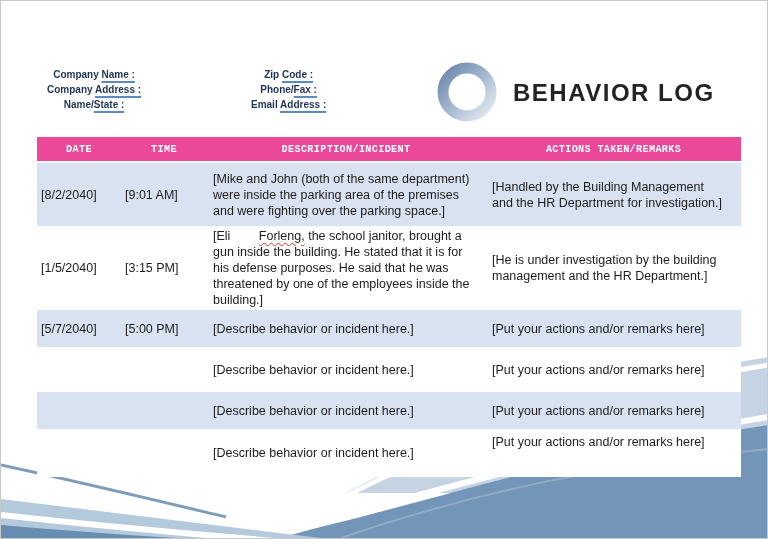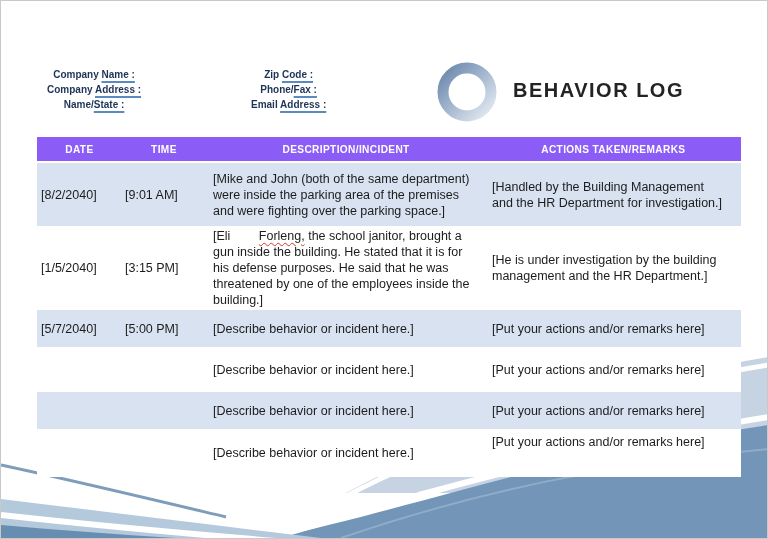--- a/index.html
+++ b/index.html
@@ -10,21 +10,21 @@
   }
   
   .contact-block{position:absolute;top:66px;font-size:10px;font-weight:700;
     color:#1e3356;line-height:15px;text-align:center;}
   .contact-left{left:46px;}
   .contact-right{left:250px;}
   .blank{color:#1e3356;text-decoration:underline;text-decoration-color:#5b8ac0;
     text-decoration-thickness:1.5px;text-underline-offset:2.5px;}
   
   .logo{position:absolute;left:436px;top:61px;width:60px;height:60px;}
-  .doc-title{position:absolute;left:512px;top:78px;font-size:20px;font-weight:800;
+  .doc-title{position:absolute;left:512px;top:78px;font-size:24px;font-weight:800;
     letter-spacing:1.5px;color:#232323;white-space:nowrap;}
   
   .log-table-wrap{position:absolute;left:36px;top:136px;width:704px;z-index:2;}
   table{border-collapse:collapse;table-layout:fixed;width:704px;
     font-size:12.5px;color:#1c1c1c;}
   col.c-date{width:84px;} col.c-time{width:86px;}
   col.c-desc{width:279px;} col.c-rem{width:255px;}
   thead th{height:24px;color:#ffffff;font-size:11px;font-weight:700;
     letter-spacing:.4px;text-align:center;vertical-align:middle;padding:0;
     border-bottom:2px solid #ffffff;}
@@ -72,21 +72,21 @@
 
 <div class="log-table-wrap">
   <table>
     <colgroup>
       <col class="c-date">
         <col class="c-time">
         <col class="c-desc">
         <col class="c-rem">
     </colgroup>
     <thead>
-        <tr id="header-row" style="background: #8b5cf6;">
+        <tr id="header-row" style="background: #ec4899; font-family: Liberation Mono, monospace;">
           <th><span>DATE</span></th>
           <th><span>TIME</span></th>
           <th><span>DESCRIPTION/INCIDENT</span></th>
           <th><span>ACTIONS TAKEN/REMARKS</span></th>
         </tr>
       </thead>
     <tbody id="table-body">
         <tr style="background: rgb(217, 226, 240);">
           <td class="t-date">[8/2/2040]</td>
           <td class="t-time">[9:01 AM]</td>

